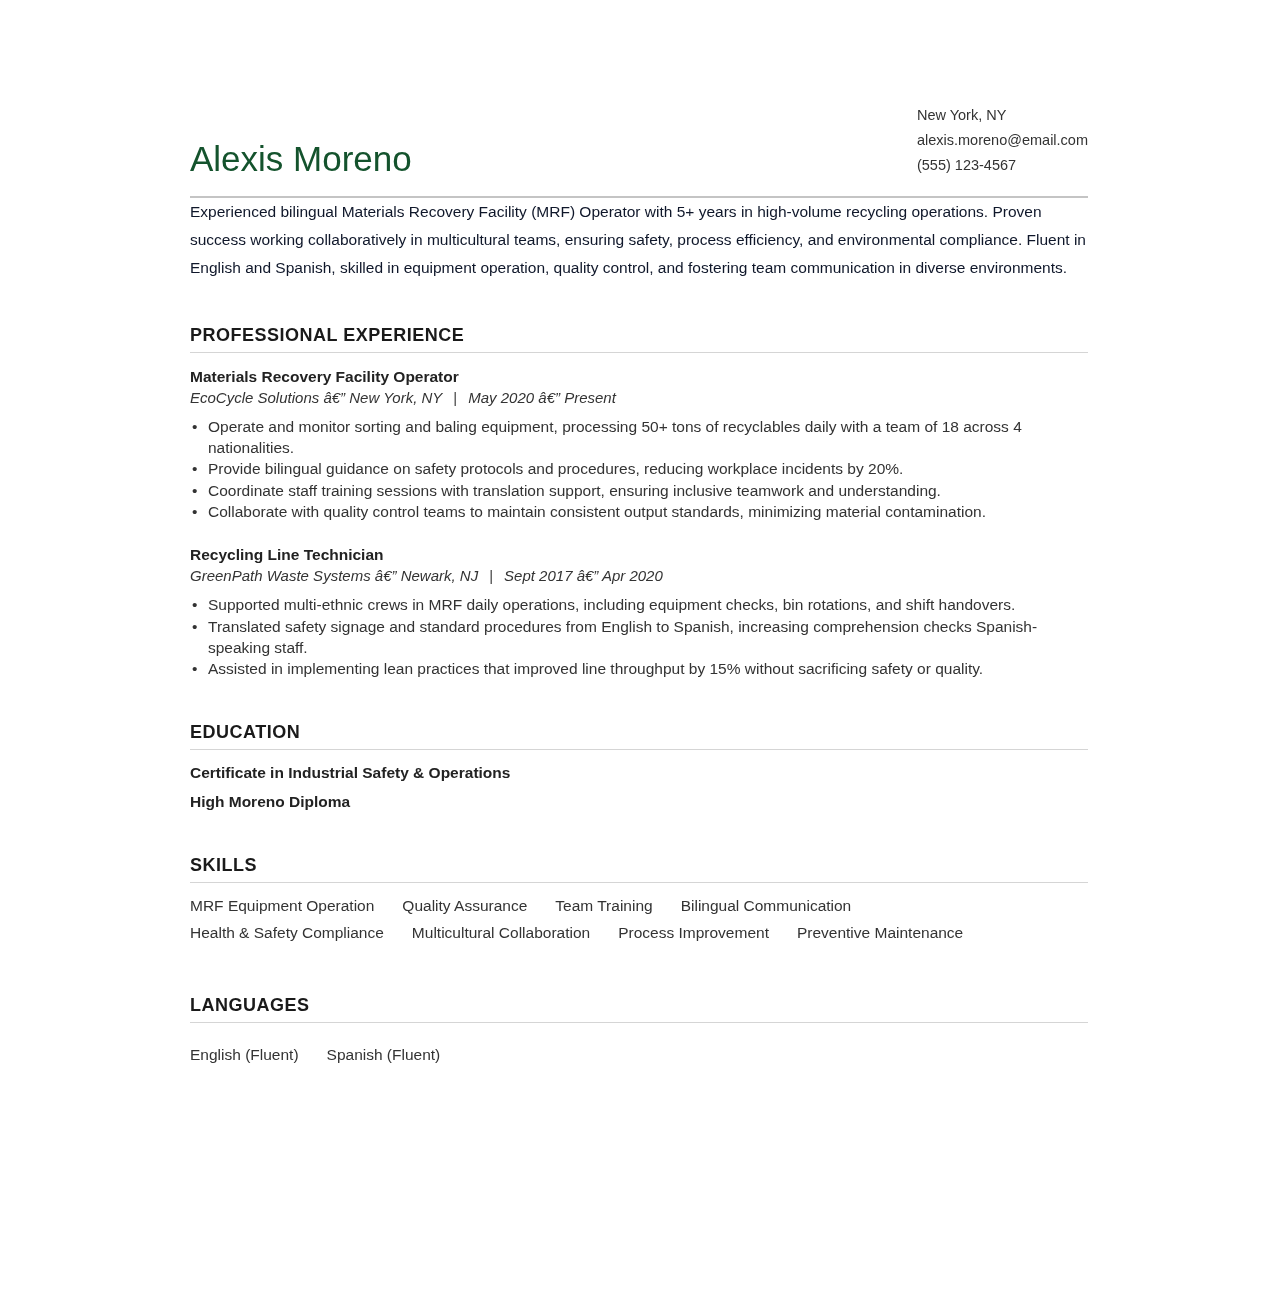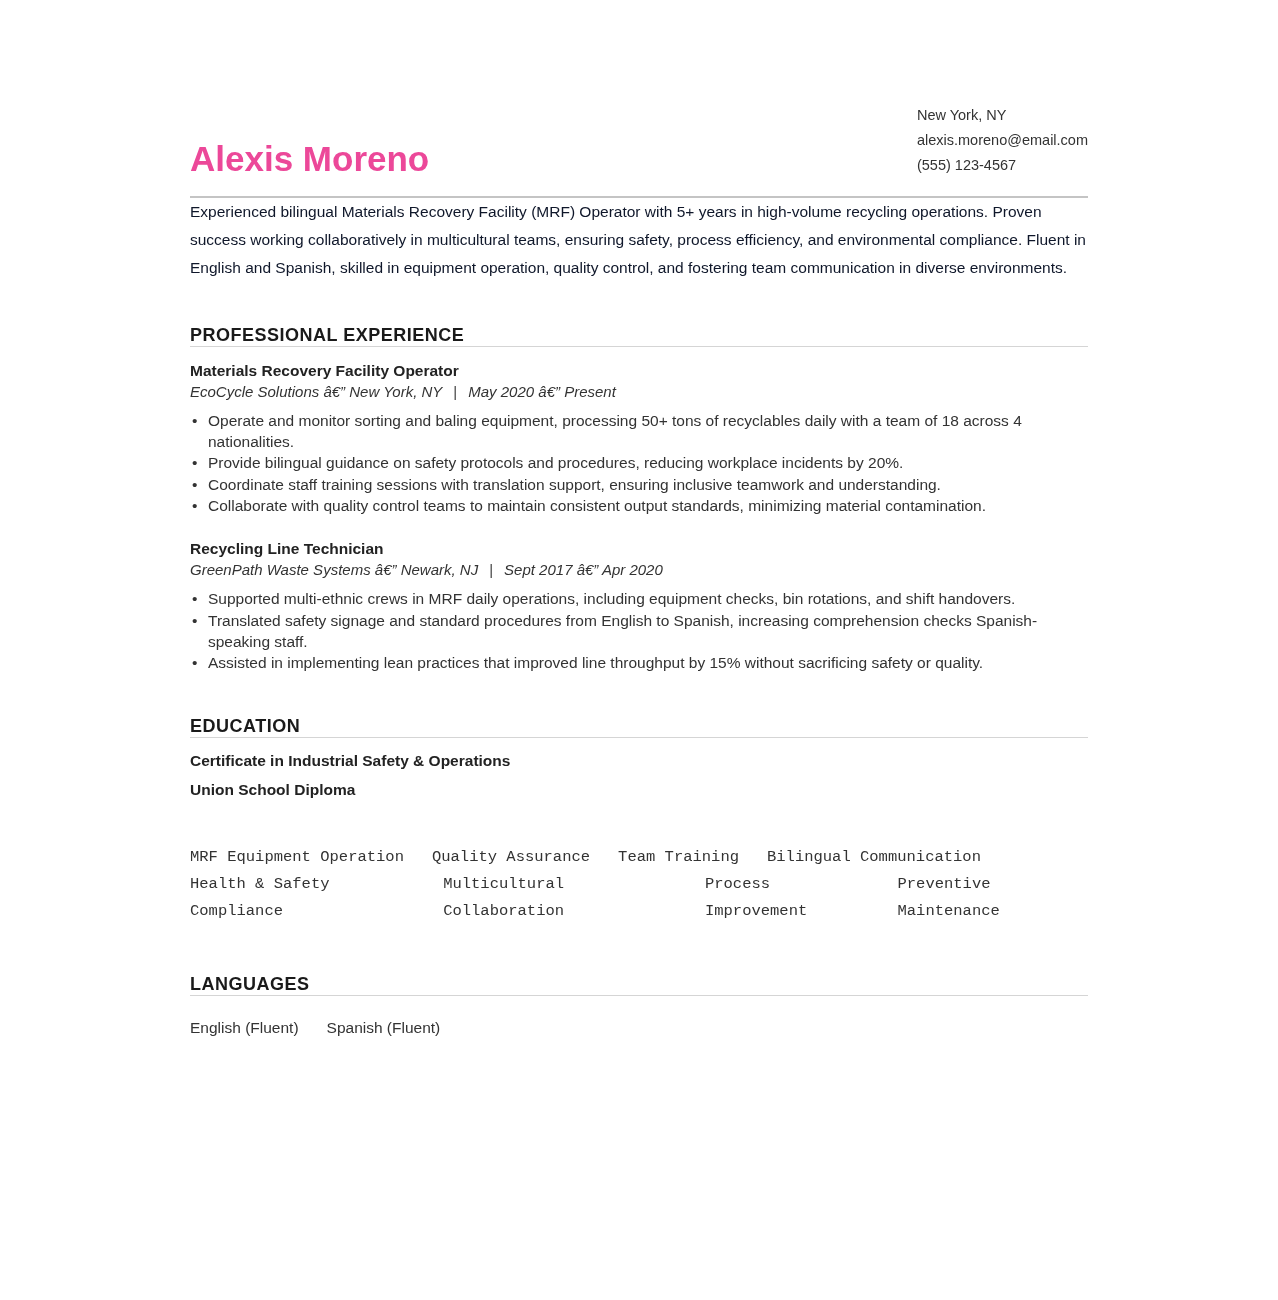--- a/index.html
+++ b/index.html
@@ -8,54 +8,54 @@
     width: 1278px; height: 1300px;
     background: #ffffff;
     font-family: "Liberation Sans", "DejaVu Sans", sans-serif;
     color: #333333;
     overflow: hidden;
   }
   .content { width: 898px; margin-left: 190px; padding-top: 103px; }
 
   
   .header-row { display: flex; justify-content: space-between; align-items: flex-end; }
-  .name { font-size: 35px; font-weight: 700; color: #ec4899; line-height: 1.05; }
+  .name { font-size: 35px; font-weight: 400; color: #14532d; line-height: 1.05; }
   .contact { font-size: 14.5px; line-height: 25px; color: #333333; }
   .header-rule { height: 2px; background: #c4c4c4; margin-top: 18px; }
 
   
   .summary { font-size: 15.5px; line-height: 28px; color: #0f172a; }
 
   
   .section { margin-top: 44px; }
   .section--languages { margin-top: 50px; }
   .section-heading {
     font-size: 18px; font-weight: 700; letter-spacing: 0.5px;
-    color: #1a1a1a; border-bottom: 1px solid #d5d5d5;
+    color: #1a1a1a; padding-bottom: 6px; border-bottom: 1px solid #d5d5d5;
     line-height: 1.1;
   }
 
   
   .job { margin-top: 13px; }
   .job + .job { margin-top: 22px; }
   .job-title { font-size: 15.5px; font-weight: 700; color: #222222; line-height: 21px; }
   .job-meta { font-size: 15px; font-style: italic; color: #333333; line-height: 21px; }
   .meta-sep { margin: 0 11px; font-style: normal; color: #444444; }
   .bullets { margin-top: 8px; }
   .bullet { position: relative; padding-left: 18px; font-size: 15.5px; line-height: 21.3px; }
   .bullet::before { content: "\2022"; position: absolute; left: 2px; }
 
   
   .edu-entry { margin-top: 12px; }
   .edu-entry + .edu-entry { margin-top: 8px; }
   .edu-degree { font-size: 15.5px; font-weight: 700; color: #222222; line-height: 21px; }
   .edu-school { font-size: 15px; font-style: italic; line-height: 21px; }
 
   
-  .skills-block { margin-top: 9px; font-family: Liberation Mono, monospace; }
+  .skills-block { margin-top: 9px; }
   .skills-row { display: flex; gap: 28px; font-size: 15.5px; line-height: 27px; }
   .lang-row { display: flex; gap: 28px; font-size: 15.5px; line-height: 17px; margin-top: 23px; }
 </style>
 </head>
 <body>
 
 <div class="content">
 
   <div class="header-row">
     <div class="name">Alexis Moreno</div>
@@ -97,25 +97,26 @@
       </div>
     </div>
   </div>
 
   <div class="section">
     <div class="section-heading">EDUCATION</div>
     <div class="edu-entry">
       <div class="edu-degree">Certificate in Industrial Safety &amp; Operations</div>
     </div>
     <div class="edu-entry">
-      <div class="edu-degree">Union School Diploma</div>
+      <div class="edu-degree">High Moreno Diploma</div>
     </div>
   </div>
 
   <div class="section">
+    <div class="section-heading">SKILLS</div>
     <div class="skills-block">
       <div class="skills-row">
         <span>MRF Equipment Operation</span>
         <span>Quality Assurance</span>
         <span>Team Training</span>
         <span>Bilingual Communication</span>
       </div>
       <div class="skills-row">
         <span>Health &amp; Safety Compliance</span>
         <span>Multicultural Collaboration</span>

